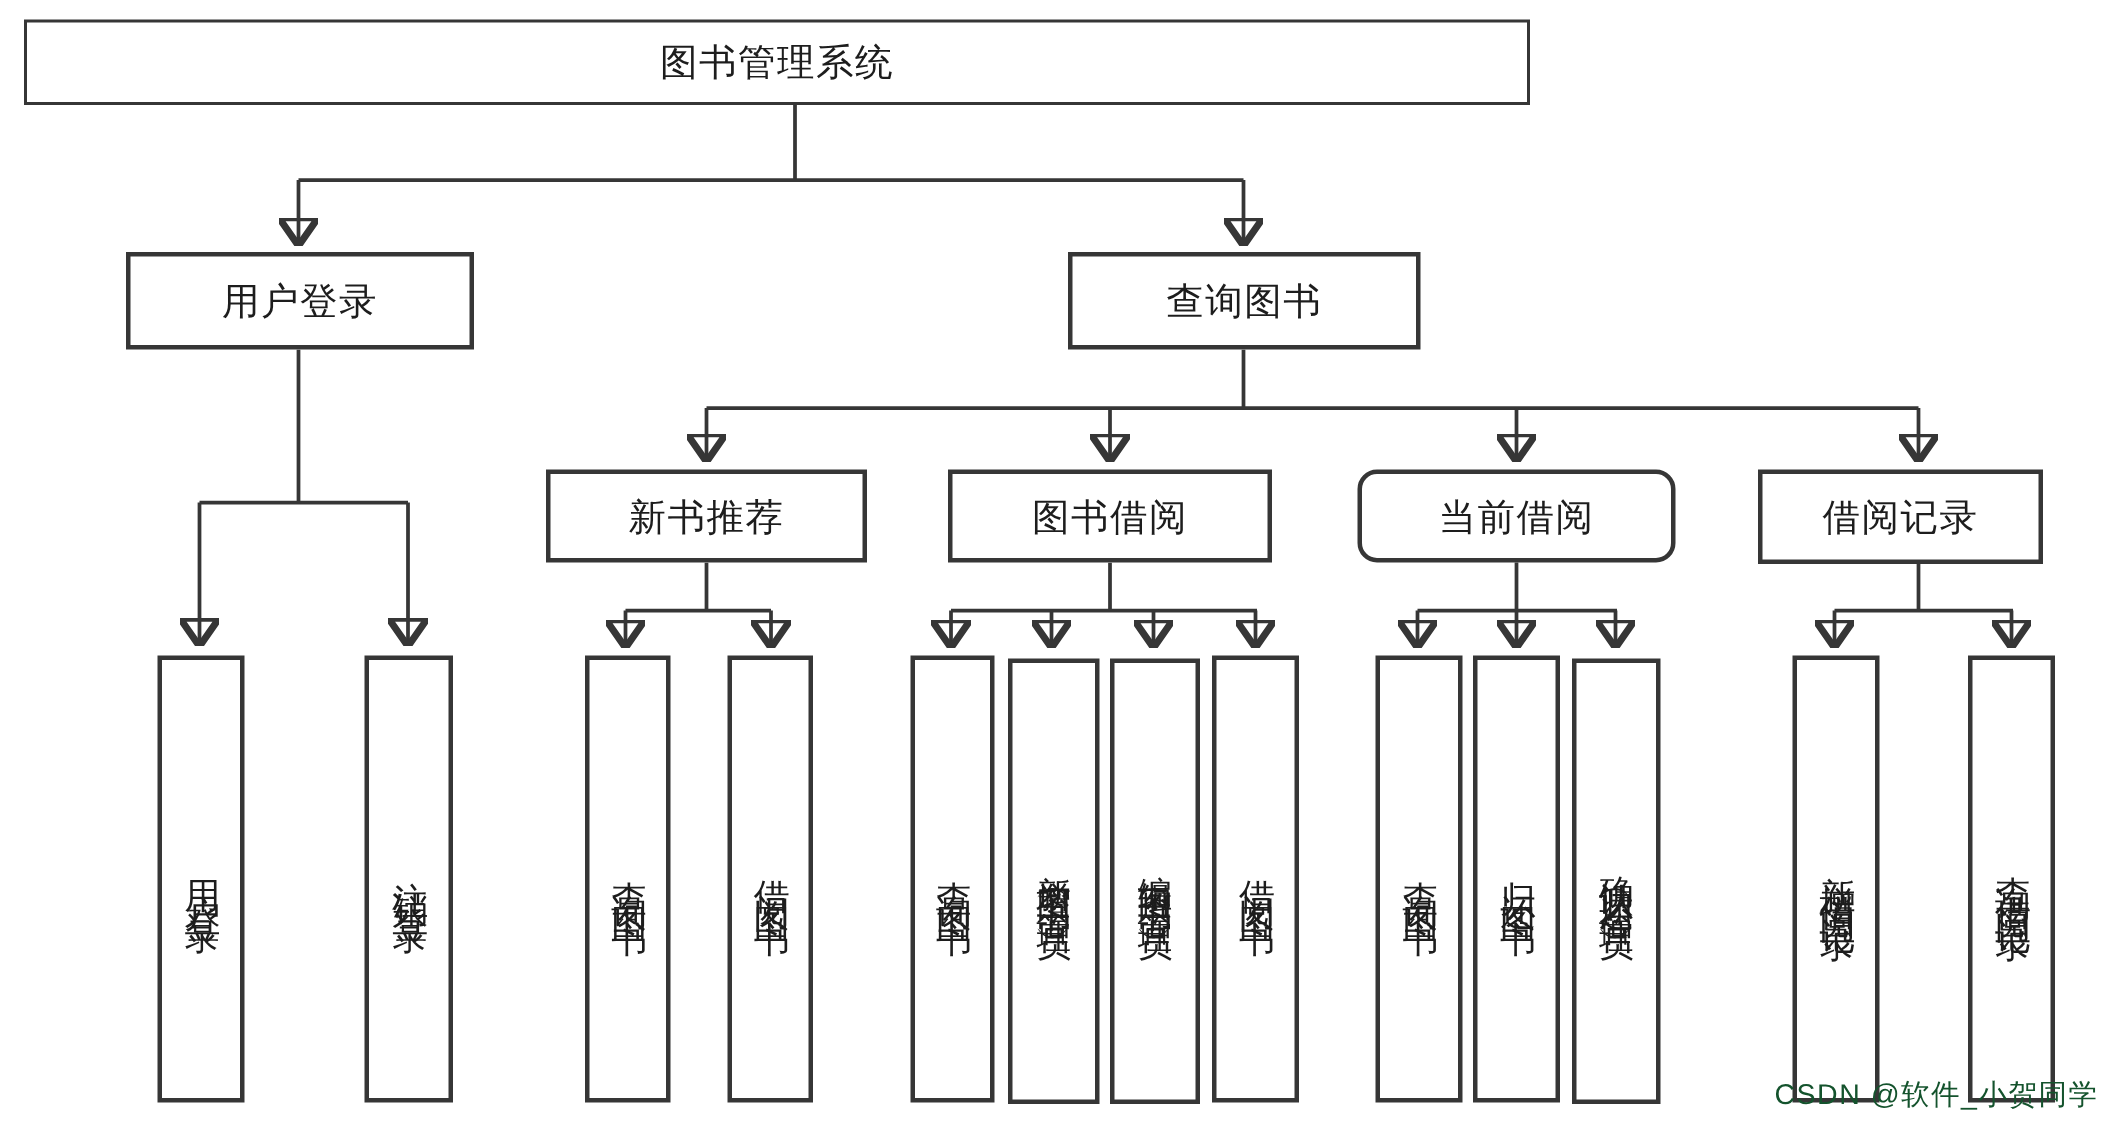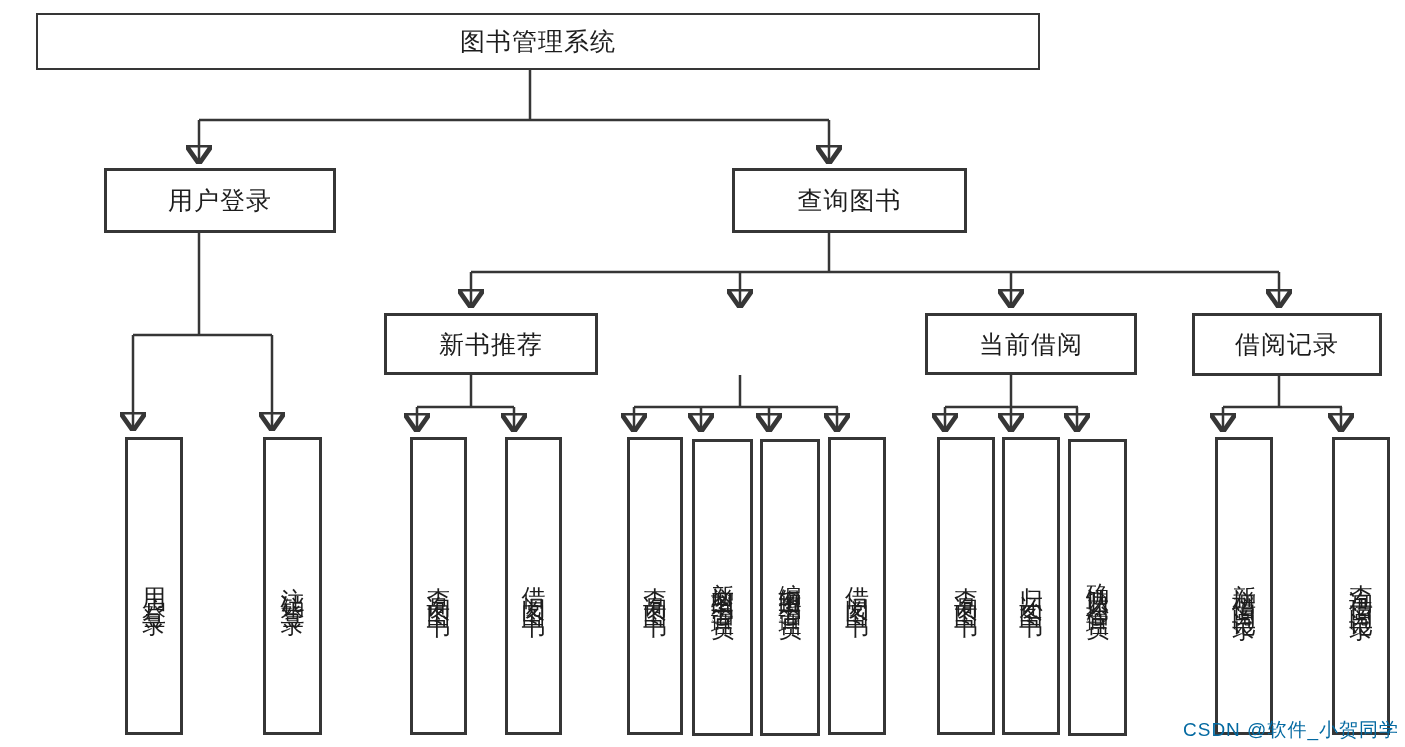--- a/index.html
+++ b/index.html
@@ -24,21 +24,20 @@
   }
   .node {
     position: absolute;
     box-sizing: border-box;
     background: #ffffff;
     border: 3px solid #363636;
     color: #1d1d1d;
     display: flex;
     align-items: center;
     justify-content: center;
-    margin-left: 20px;
   }
   .root-node {
     border-width: 2px;
     font-size: 25px;
     letter-spacing: 1px;
   }
   .hbox {
     font-size: 25px;
     letter-spacing: 1px;
   }
@@ -50,21 +49,21 @@
     line-height: 1;
   }
   .vbox.ls-mid  { letter-spacing: 7px; }
   .vbox.ls-long { font-size: 23px; letter-spacing: 5px; }
   .watermark {
     position: absolute;
     left: 1183px;
     top: 717px;
     font-size: 19px;
     letter-spacing: 1px;
-    color: #0369a1;
+    color: #14532d;
     white-space: nowrap;
     z-index: 5;
   }
 </style>
 </head>
 <body>
 
 <div class="canvas">
 
   <svg class="edges" viewBox="0 0 1405 747" xmlns="http://www.w3.org/2000/svg">
@@ -114,21 +113,22 @@
     <line x1="1223" y1="407" x2="1223" y2="430" marker-end="url(#arrow)"></line>
     <line x1="1341" y1="407" x2="1341" y2="430" marker-end="url(#arrow)"></line>
   </svg>
 
   <div class="node root-node" style="left:16px; top:13px; width:1004px; height:57px;">图书管理系统</div>
 
   <div class="node hbox" style="left:84px; top:168px; width:232px; height:65px;">用户登录</div>
   <div class="node hbox" style="left:712px; top:168px; width:235px; height:65px;">查询图书</div>
 
   <div class="node hbox" style="left:364px; top:313px; width:214px; height:62px;">新书推荐</div>
-  <div class="node hbox" style="left:905px; top:313px; width:212px; height:62px;">当前借阅</div>
+  <div class="node hbox" style="left:632px; top:313px; width:216px; height:62px;">图书借阅</div>
+  <div class="node hbox" style="left:905px; top:313px; width:212px; height:62px;border-radius:13px;">当前借阅</div>
   <div class="node hbox" style="left:1172px; top:313px; width:190px; height:63px;">借阅记录</div>
 
   <div class="node vbox" style="left:105px; top:437px; width:58px; height:298px;">用户登录</div>
   <div class="node vbox" style="left:243px; top:437px; width:59px; height:298px;">注销登录</div>
 
   <div class="node vbox" style="left:390px; top:437px; width:57px; height:298px;">查询图书</div>
   <div class="node vbox" style="left:485px; top:437px; width:57px; height:298px;">借阅图书</div>
 
   <div class="node vbox" style="left:607px; top:437px; width:56px; height:298px;">查询图书</div>
   <div class="node vbox ls-long" style="left:672px; top:439px; width:61px; height:297px;">新增图书（管理员）</div>

